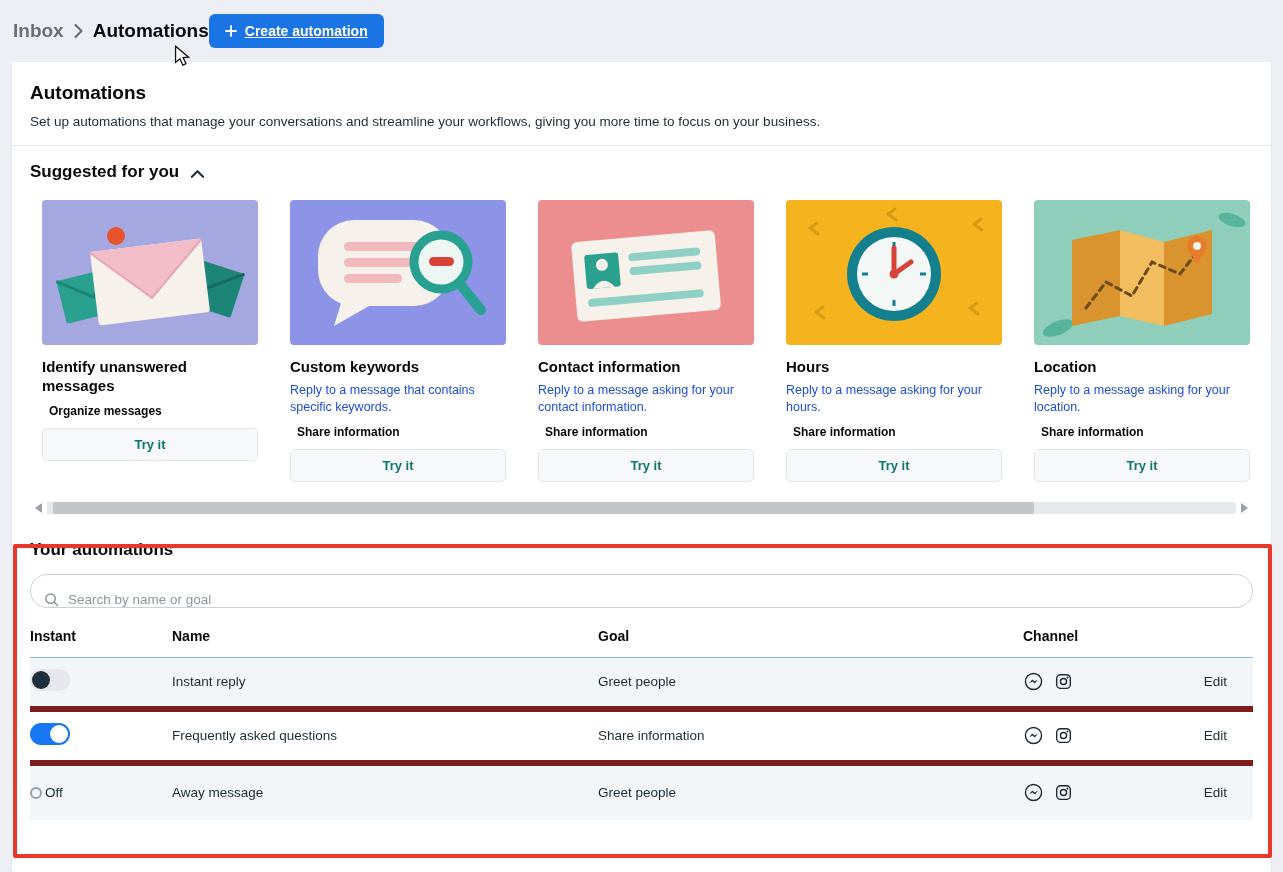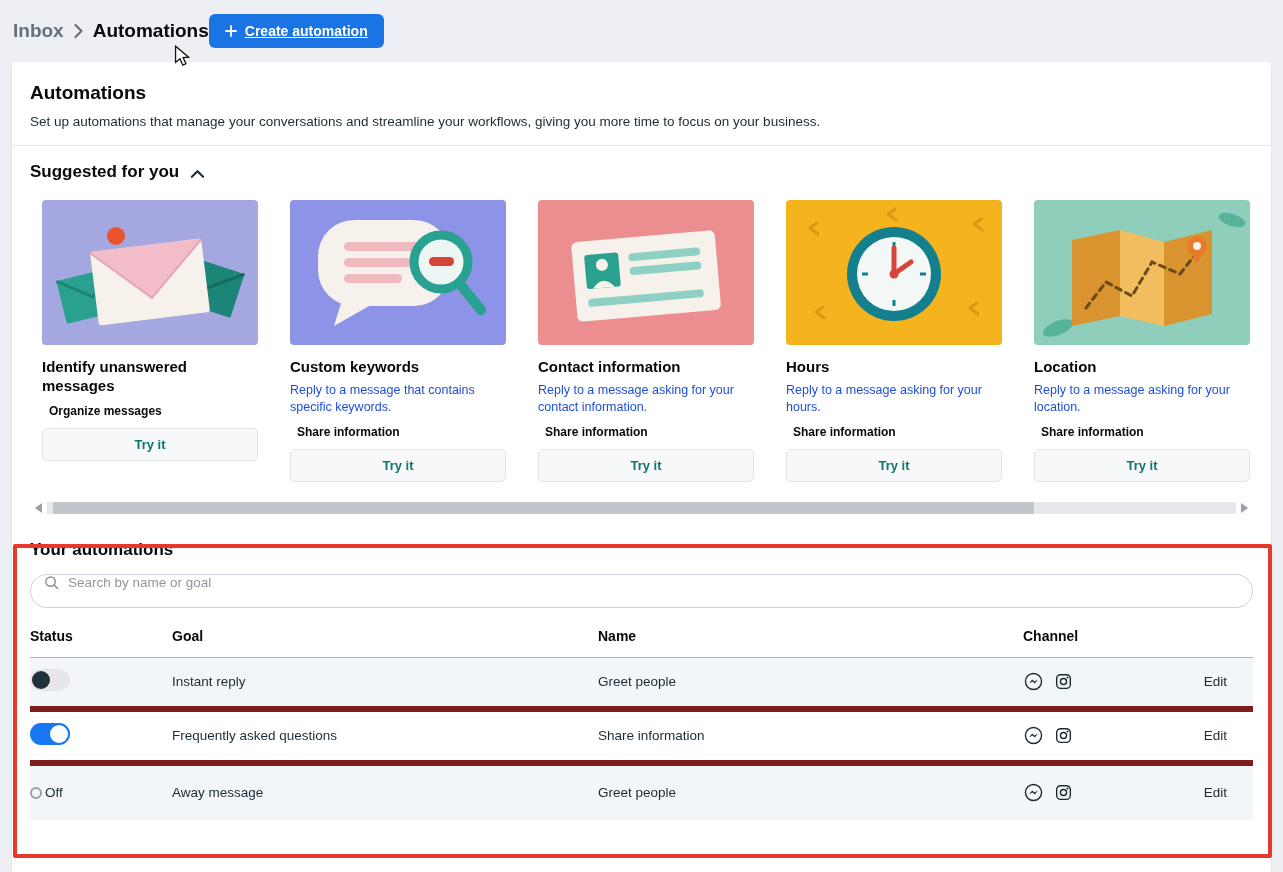--- a/index.html
+++ b/index.html
@@ -38,21 +38,21 @@
   .hscroll { display:flex; align-items:center; gap:5px; margin:20px 5px 0; }
   .sb-arrow { width:0; height:0; border-style:solid; cursor:pointer; }
   .sb-left { border-width:5px 7px 5px 0; border-color:transparent #9aa0a6 transparent transparent; }
   .sb-right { border-width:5px 0 5px 7px; border-color:transparent transparent transparent #9aa0a6; }
   .sb-track { flex:1; height:12px; background:#e7e8eb; border-radius:2px; position:relative; cursor:pointer; }
   .sb-thumb { position:absolute; left:0.5%; top:0; width:82.5%; height:100%; background:#c2c5ca; border-radius:2px; cursor:grab; }
 
   
   .your-automations { padding:26px 18px 0; }
   .ya-title { font-size:17px; font-weight:700; color:#08090a; }
-  .search-box { margin-top:14px; height:34px; border:1px solid #ccd1d9; border-radius:17px; display:flex; align-items:flex-start; gap:9px; padding:0 13px; background:#fff; }
+  .search-box { margin-top:14px; height:34px; border:1px solid #ccd1d9; border-radius:17px; display:flex; align-items:flex-end; gap:9px; padding:0 13px; background:#fff; }
   .search-box input { border:none; outline:none; flex:1; font-size:13.5px; font-family:inherit; color:#1c2b33; background:transparent; }
   .search-box input::placeholder { color:#90959c; }
 
   .tbl-header, .tbl-row { display:grid; grid-template-columns:142px 426px 425px 152px 1fr; align-items:center; }
   .tbl-header { height:42px; font-size:14px; font-weight:700; color:#08090a; margin-top:8px; border-bottom:1px solid #8cb4ee; }
   .tbl-row { height:54px; font-size:13.5px; border-bottom:6px solid #7f1d1d; }
   .tbl-row:last-child { border-bottom:none; }
   .tbl-row.tint { background:#f3f6f9; }
   .col-edit { text-align:right; padding-right:26px; }
   .edit-link { cursor:pointer; color:#1c2b33; }
@@ -234,23 +234,23 @@
 
     <div class="search-box">
       <svg width="15" height="15" viewBox="0 0 16 16">
           <circle cx="7" cy="7" r="5" fill="none" stroke="#8d9199" stroke-width="1.6"></circle>
           <line x1="10.8" y1="10.8" x2="14.5" y2="14.5" stroke="#8d9199" stroke-width="1.6" stroke-linecap="round"></line>
         </svg>
       <input type="text" placeholder="Search by name or goal" style="">
     </div>
 
     <div class="tbl-header">
-      <div>Status</div>
+      <div>Instant</div>
+      <div>Name</div>
       <div>Goal</div>
-      <div>Name</div>
       <div>Channel</div>
       <div></div>
     </div>
 
     <div class="tbl-row tint">
       <div>
         <span class="toggle toggle-off"><span class="knob"></span></span>
       </div>
       <div>Instant reply</div>
       <div>Greet people</div>

